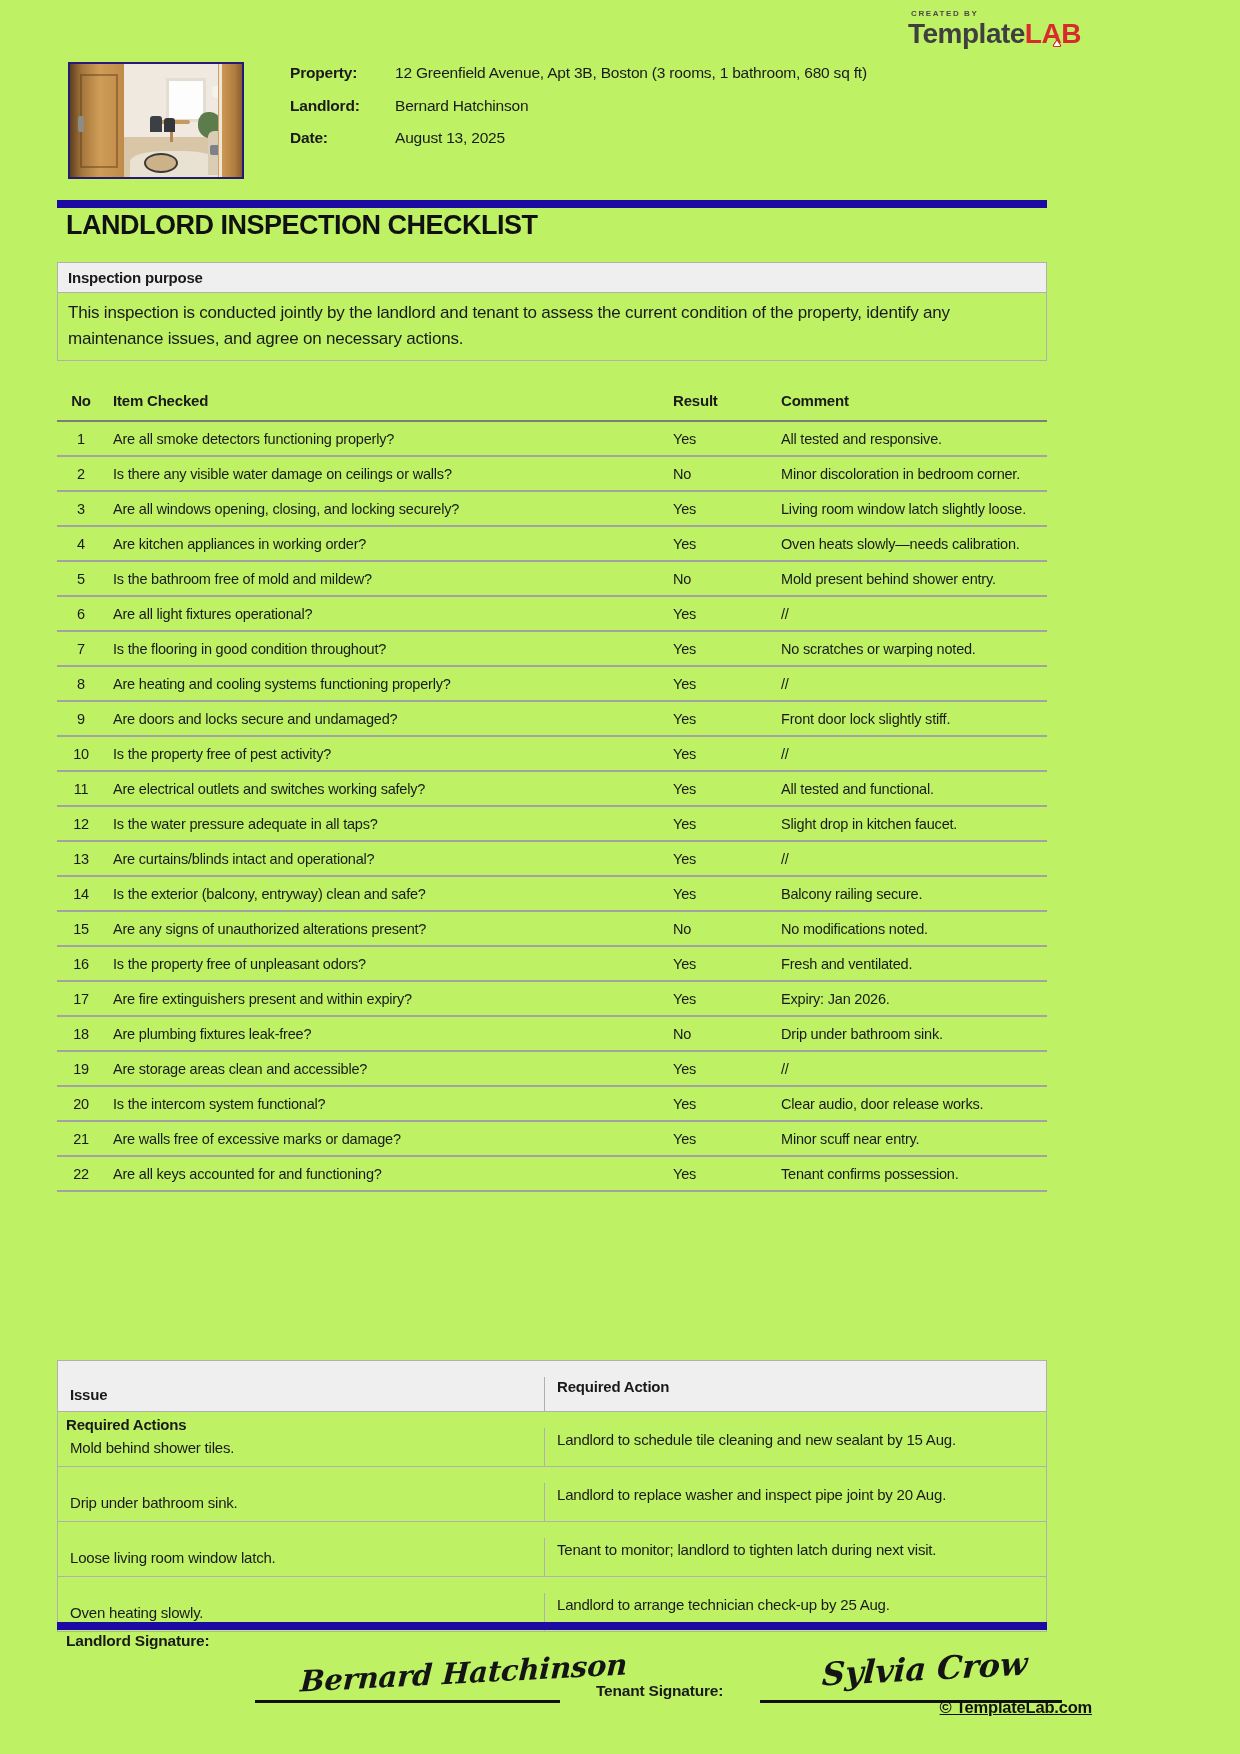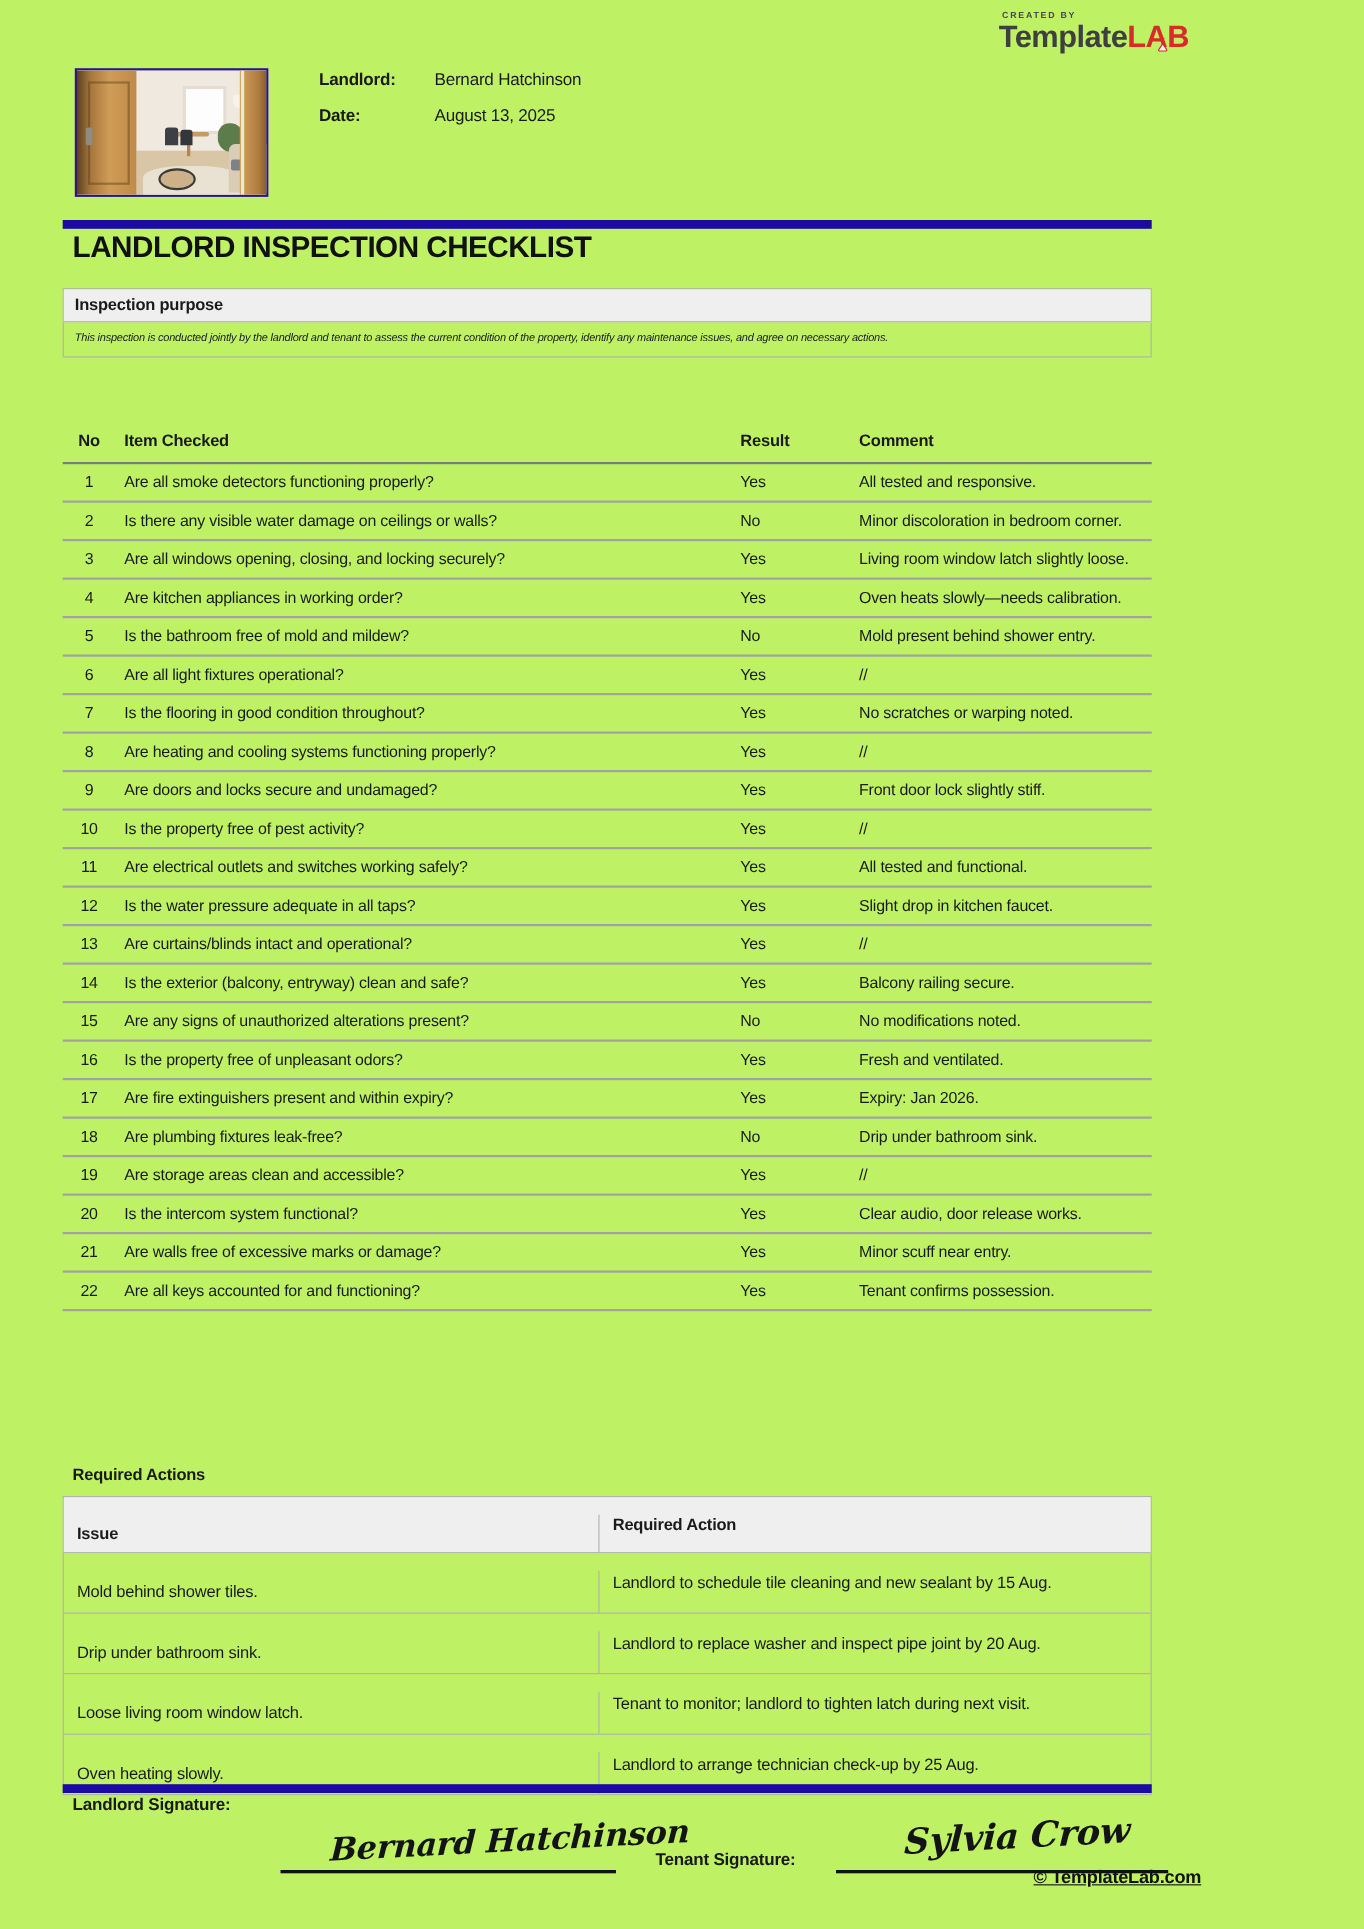--- a/index.html
+++ b/index.html
@@ -42,30 +42,30 @@
   .prop-label{width:105px;font-weight:bold;}
   
   .bar{position:absolute;left:57px;width:990px;height:8px;background:#1c0ba2;}
   .bar.top{top:200px;}
   .bar.bottom{top:1622px;}
   
   .doc-title{position:absolute;left:66px;top:210px;font-size:27px;font-weight:bold;letter-spacing:-0.5px;color:#111;}
   
   .purpose{position:absolute;left:57px;top:262px;width:988px;border:1.5px solid #b0b0b0;}
   .purpose-head{background:#efefef;border-bottom:1.5px solid #b0b0b0;font-weight:bold;font-size:15px;padding:6px 10px;}
-  .purpose-body{font-size:10px;line-height:1.5;padding:7px 10px 9px 10px;font-style:italic;}
+  .purpose-body{font-size:17px;line-height:1.5;padding:7px 10px 9px 10px;}
   
   .ctable{position:absolute;left:57px;top:380px;width:990px;font-size:14.5px;}
   .crow{display:grid;grid-template-columns:48px 560px 108px 1fr;align-items:center;
         min-height:33px;border-bottom:2px solid #a2a2a2;}
   .crow.head{min-height:40px;font-weight:bold;font-size:15px;border-bottom:2.5px solid #7d7d7d;}
   .c-no{text-align:center;}
   .c-item,.c-res,.c-com{padding-left:8px;}
   
-  .ra-heading{position:absolute;left:66px;top:1332px;font-size:15px;font-weight:bold;}
+  .ra-heading{position:absolute;left:66px;top:1416px;font-size:15px;font-weight:bold;}
   .ratable{position:absolute;left:57px;top:1360px;width:988px;border:1.5px solid #b0b0b0;font-size:15px;}
   .rarow{display:grid;grid-template-columns:487px 1fr;border-bottom:1.5px solid #b0b0b0;}
   .rarow:last-child{border-bottom:none;}
   .rarow.head{background:#efefef;font-weight:bold;}
   .rarow > div{padding:9px 12px;min-height:20px;display:flex;align-items:center;}
   .rarow > div:first-child{border-right:1.5px solid #b0b0b0;margin-top:16px;}
   .rarow.head > div{padding:7px 12px;}
   
   .sig-label{position:absolute;font-size:15.5px;font-weight:bold;}
   .sig-label.landlord{left:66px;top:1632px;}
@@ -113,20 +113,24 @@
     <div class="ph-ctable"></div>
     <div class="ph-doorL"></div>
     <div class="ph-doorL-panel"></div>
     <div class="ph-handle"></div>
     <div class="ph-doorR"></div>
     <div class="ph-doorR-edge"></div>
   </div>
 
   <div class="prop-info">
     <div class="prop-row">
+      <div class="prop-label">Property:</div>
+      <div class="prop-value">12 Greenfield Avenue, Apt 3B, Boston (3 rooms, 1 bathroom, 680 sq ft)</div>
+    </div>
+    <div class="prop-row">
       <div class="prop-label">Landlord:</div>
       <div class="prop-value">Bernard Hatchinson</div>
     </div>
     <div class="prop-row">
       <div class="prop-label">Date:</div>
       <div class="prop-value">August 13, 2025</div>
     </div>
   </div>
 
   <div class="bar top"></div>

